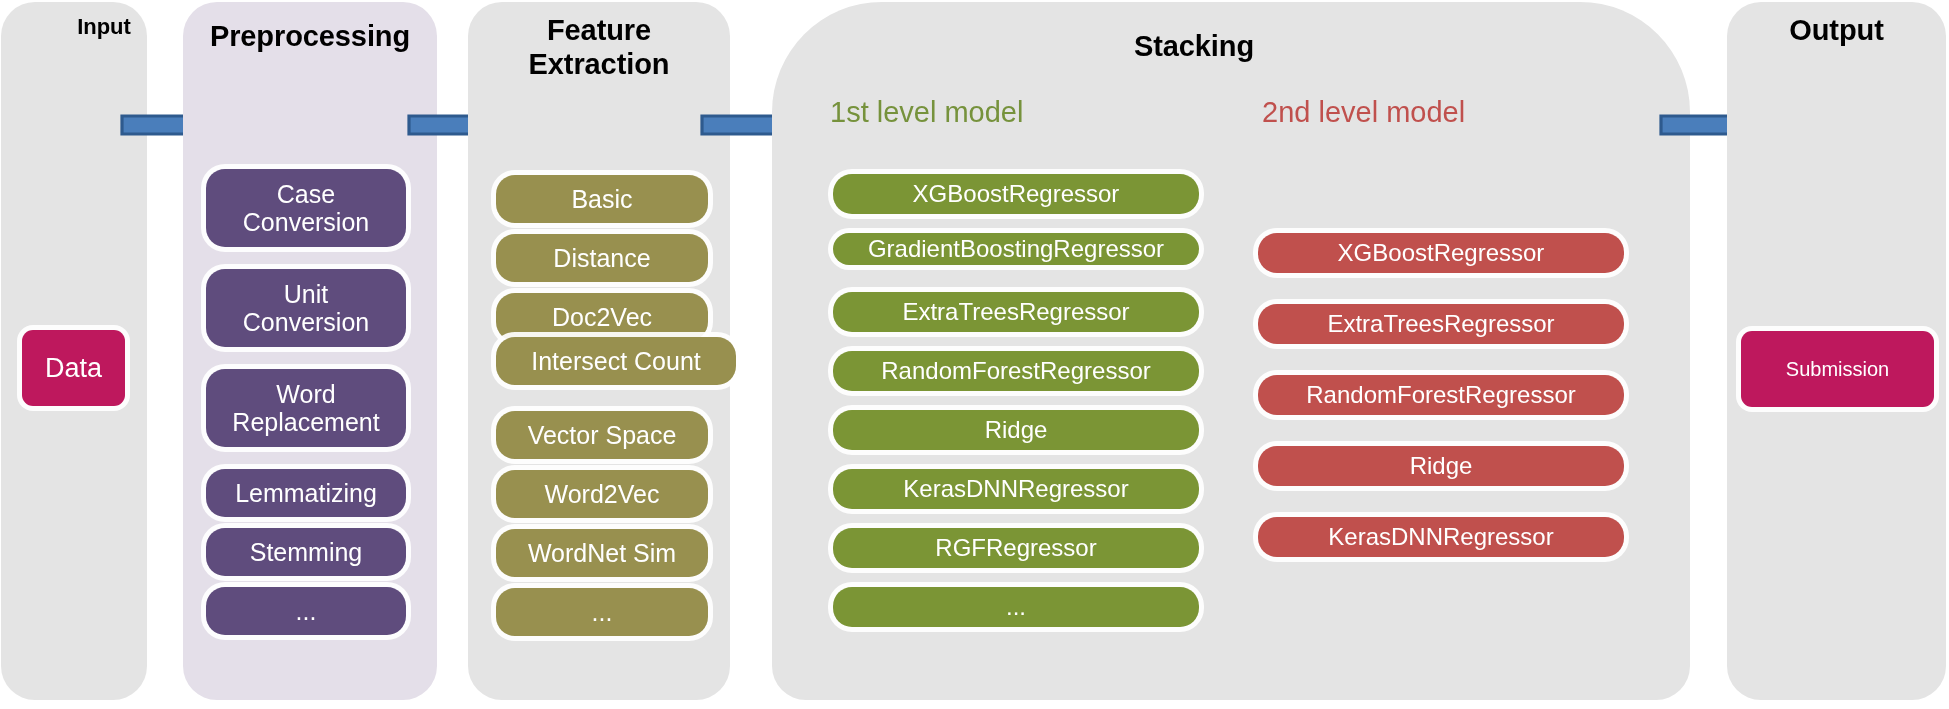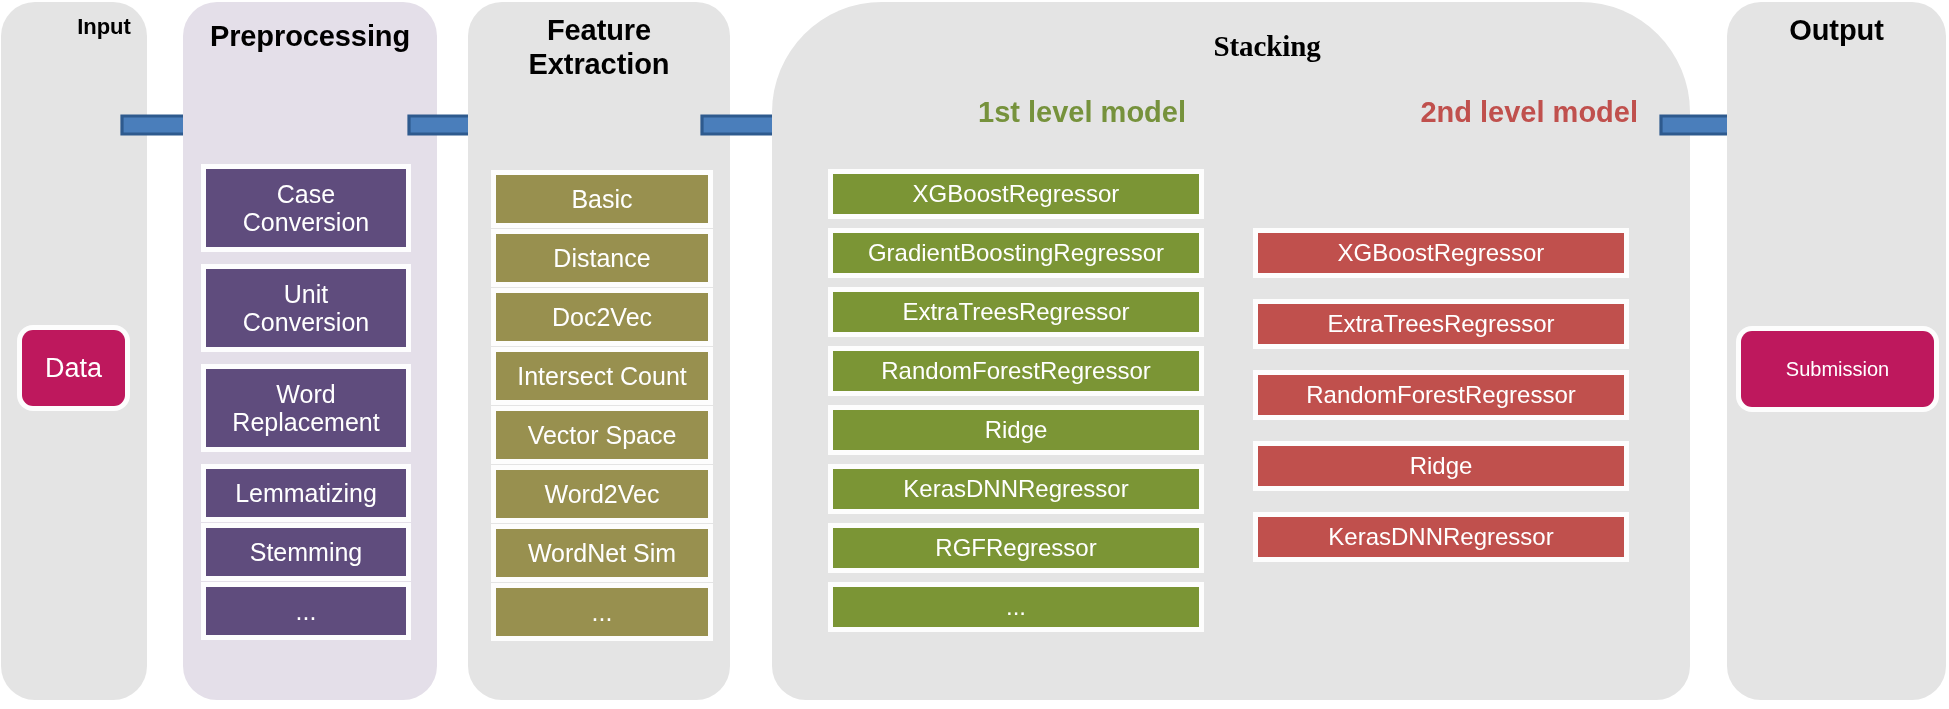--- a/index.html
+++ b/index.html
@@ -47,41 +47,41 @@
 
   
   .arrow {
     position: absolute;
   }
 
   
   .pill {
     position: absolute;
     box-sizing: border-box;
-    border-radius: 0;
+    border-radius: 19px;
     color: #ffffff;
     display: flex;
     align-items: center;
     justify-content: center;
     text-align: center;
     line-height: 1.12;
     white-space: pre-line;
     box-shadow: 0 0 0 5px rgba(255,255,255,0.92);
   }
   .pill.purple { background: #5f4c7d; }
   .pill.olive  { background: #98904f; }
   .pill.green  { background: #7b9535; }
   .pill.red    { background: #c0504d; }
   .pill.darkred{ background: #be185d; border-radius: 11px; }
 
   
   .sub-title {
     position: absolute;
-    text-align: right;
-    font-weight: bold;
+    text-align: left;
+    font-weight: normal;
     line-height: 1.1;
   }
   .sub-title.green { color: #76923c; }
   .sub-title.red   { color: #c0504d; }
 </style>
 </head>
 <body>
 
 <div class="stage">
 
@@ -114,39 +114,39 @@
   </svg>
 
   <div class="panel" style="left:468px; top:2px; width:262px; height:698px;">
   </div>
   <div class="panel-title" style="left:468px; top:14px; width:262px; font-size:29px; white-space:pre-line;">Feature
 Extraction</div>
 
   <div class="pill olive" style="left:496px; top:234px; width:212px; height:48px; font-size:25px;">Distance</div>
   <div class="pill olive" style="left:496px; top:175px; width:212px; height:48px; font-size:25px;">Basic</div>
   <div class="pill olive" style="left:496px; top:293px; width:212px; height:48px; font-size:25px;">Doc2Vec</div>
-  <div class="pill olive" style="left:496px; top:352px; width:212px; height:48px; font-size:25px;">Intersect Count</div>
+  <div class="pill olive" style="left:496px; top:337px; width:240px; height:48px; font-size:25px;">Intersect Count</div>
   <div class="pill olive" style="left:496px; top:411px; width:212px; height:48px; font-size:25px;">Vector Space</div>
   <div class="pill olive" style="left:496px; top:470px; width:212px; height:48px; font-size:25px;">Word2Vec</div>
   <div class="pill olive" style="left:496px; top:529px; width:212px; height:48px; font-size:25px;">WordNet Sim</div>
   <div class="pill olive" style="left:496px; top:588px; width:212px; height:48px; font-size:25px;">...</div>
 
   <svg class="arrow" style="left:700px; top:104px;" width="116" height="42" viewBox="0 0 116 42">
     <polygon points="2,12 78,12 78,2 113,21 78,40 78,30 2,30" fill="#4a7ebb" stroke="#2e5a8e" stroke-width="3.2" stroke-linejoin="miter"></polygon>
   </svg>
 
   <div class="panel stacking" style="left:772px; top:2px; width:918px; height:698px;">
   </div>
-  <div class="panel-title" style="left:808px; top:30px; width:918px; font-size:29px;font-family:Liberation Serif, serif;">Stacking</div>
+  <div class="panel-title" style="left:735px; top:30px; width:918px; font-size:29px;">Stacking</div>
 
   <div class="sub-title green" style="left:830px; top:97px; width:356px; font-size:29px;">1st level model</div>
   <div class="sub-title red" style="left:1262px; top:97px; width:376px; font-size:29px;">2nd level model</div>
 
   <div class="pill green" style="left:833px; top:174px; width:366px; height:40px; font-size:24px;">XGBoostRegressor</div>
-  <div class="pill green" style="left:833px; top:233px; width:366px; height:40px; font-size:24px;">GradientBoostingRegressor</div>
+  <div class="pill green" style="left:833px; top:233px; width:366px; height:32px; font-size:24px;">GradientBoostingRegressor</div>
   <div class="pill green" style="left:833px; top:292px; width:366px; height:40px; font-size:24px;">ExtraTreesRegressor</div>
   <div class="pill green" style="left:833px; top:351px; width:366px; height:40px; font-size:24px;">RandomForestRegressor</div>
   <div class="pill green" style="left:833px; top:410px; width:366px; height:40px; font-size:24px;">Ridge</div>
   <div class="pill green" style="left:833px; top:469px; width:366px; height:40px; font-size:24px;">KerasDNNRegressor</div>
   <div class="pill green" style="left:833px; top:528px; width:366px; height:40px; font-size:24px;">RGFRegressor</div>
   <div class="pill green" style="left:833px; top:587px; width:366px; height:40px; font-size:24px;">...</div>
 
   <div class="pill red" style="left:1258px; top:233px; width:366px; height:40px; font-size:24px;">XGBoostRegressor</div>
   <div class="pill red" style="left:1258px; top:304px; width:366px; height:40px; font-size:24px;">ExtraTreesRegressor</div>
   <div class="pill red" style="left:1258px; top:375px; width:366px; height:40px; font-size:24px;">RandomForestRegressor</div>

